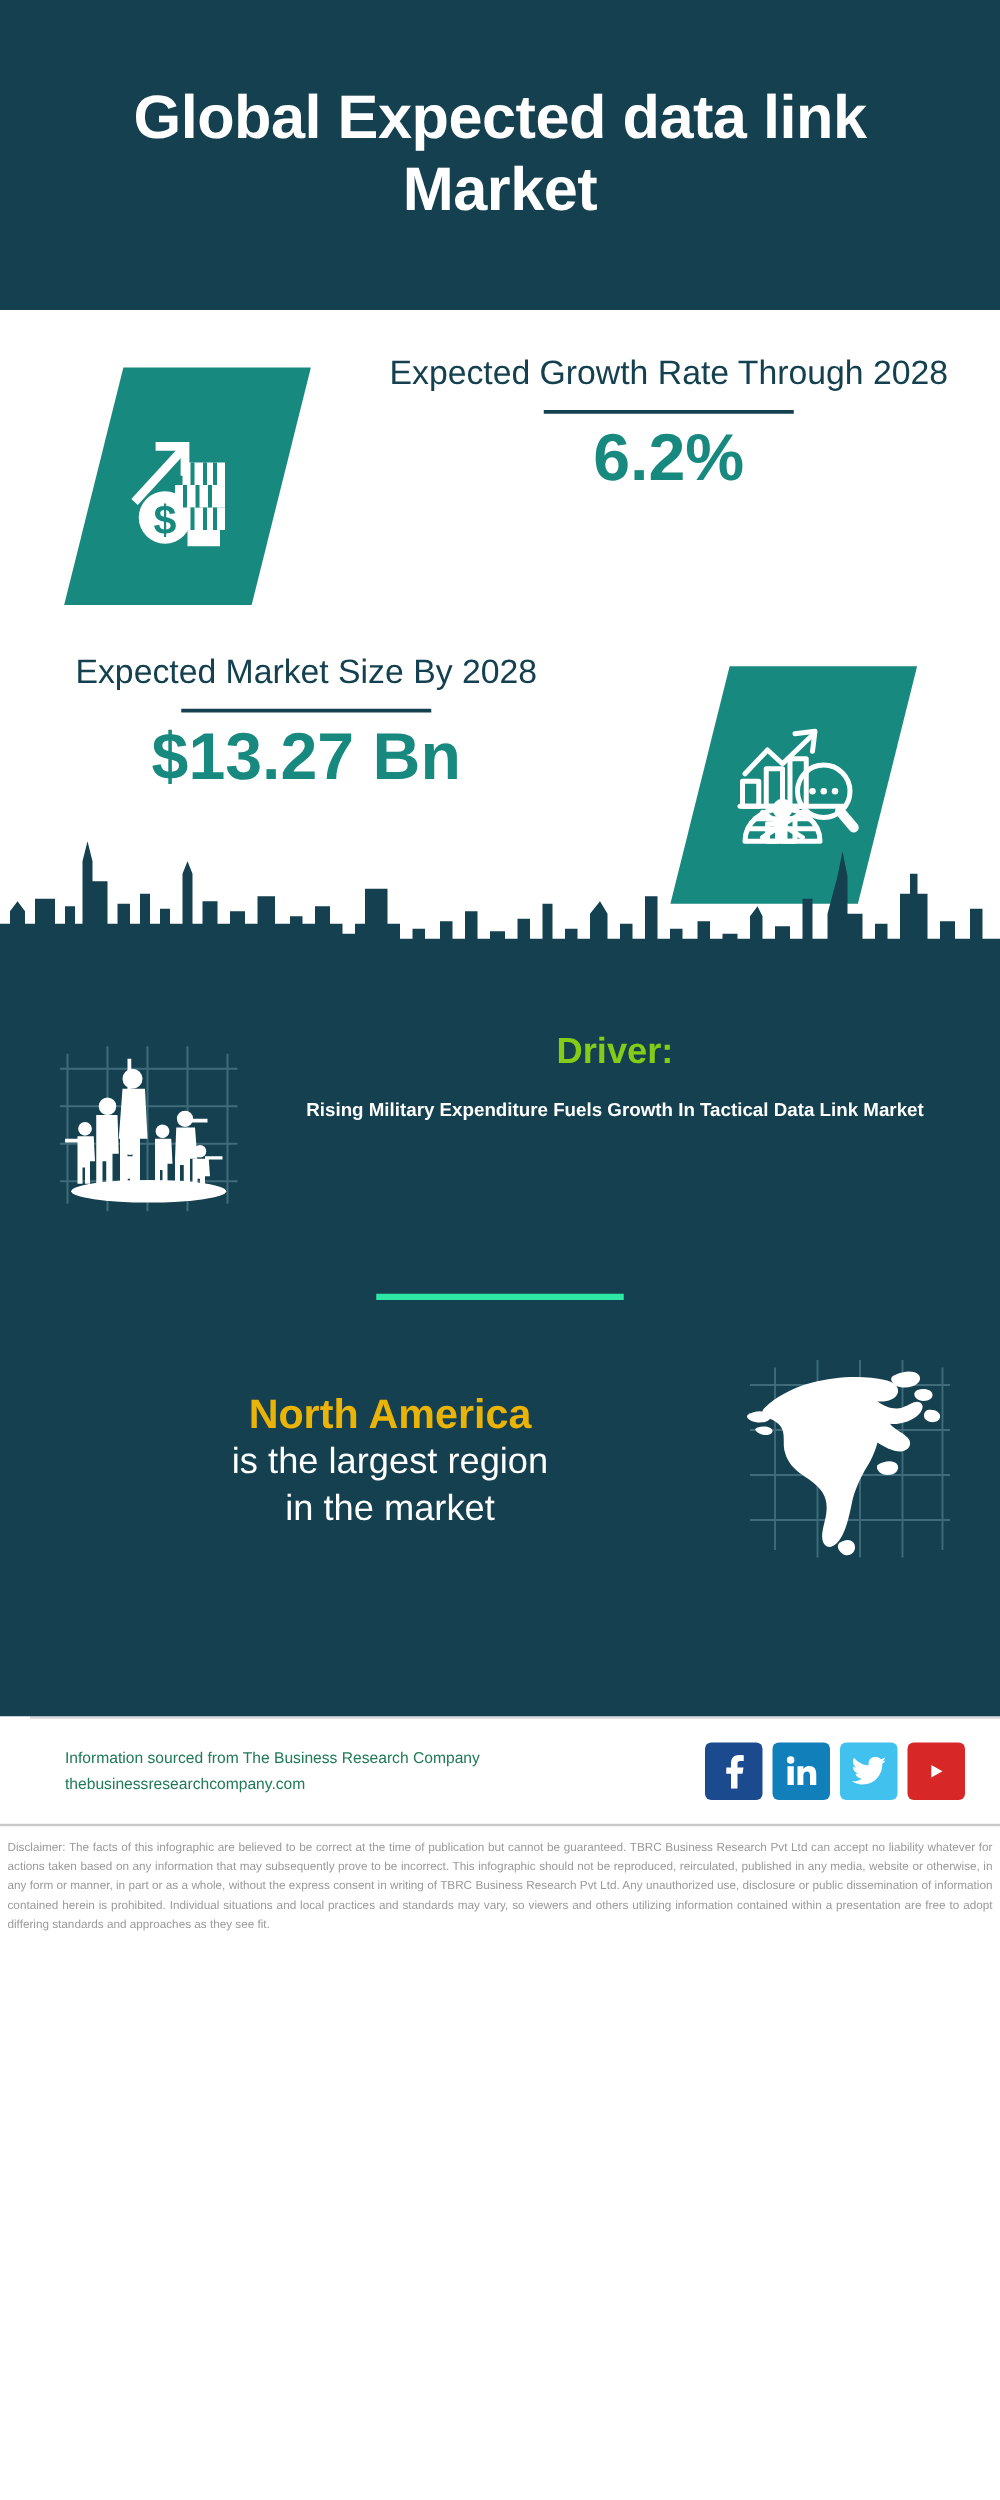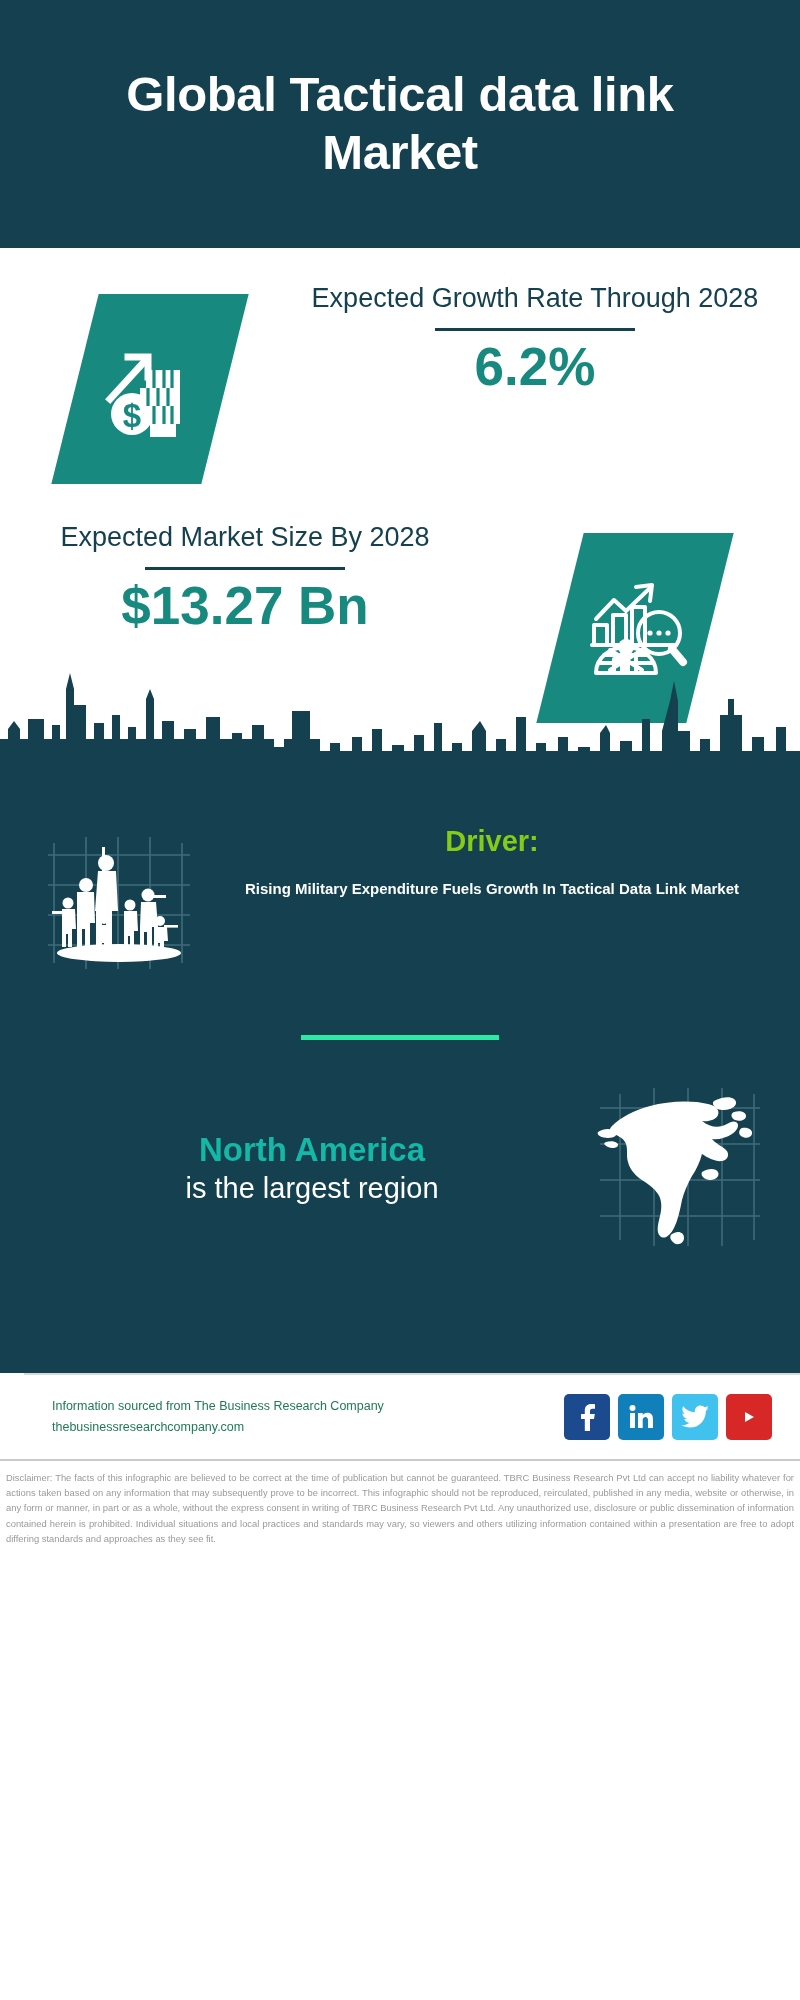--- a/index.html
+++ b/index.html
@@ -70,21 +70,21 @@
   .driver-row { display:flex; align-items:flex-start; padding:46px 24px 0 24px; }
   .driver-icon { width:190px; display:flex; justify-content:center; padding-top:8px; }
   .driver-text { flex:1; text-align:center; padding:0 10px 0 4px; }
   .driver-title { color:#84cc16; font-size:29px; font-weight:bold; margin-bottom:20px; }
   .driver-body { color:#ffffff; font-size:15px; font-weight:bold; line-height:1.42; }
 
   .mid-rule { width:198px; height:5px; background:#2ee8a5; margin:62px auto 0; }
 
   .region-row { display:flex; align-items:center; padding:48px 22px 0 22px; }
   .region-text { flex:1; text-align:center; padding-left:24px; }
-  .region-name { color:#14b8a6; font-size:33px; font-weight:bold; line-height:1.25; }
+  .region-name { color:#eab308; font-size:33px; font-weight:bold; line-height:1.25; }
   .region-sub { color:#ffffff; font-size:29px; line-height:1.3; font-weight:normal; }
   .region-map { width:200px; display:flex; justify-content:center; }
 
   
   .source {
     height:86px; background:#ffffff; border-top:2px solid #d8d8d8;
     display:flex; align-items:center; padding:0 28px;margin-left:24px;
   }
   .source-text { flex:1; color:#1f7a55; font-size:12.5px; line-height:1.65; }
   .socials { display:flex; gap:8px; align-items:center; }
@@ -103,21 +103,21 @@
     line-height:1.62;
     text-align:justify;
   }
 </style>
 </head>
 <body>
 
 <div class="page">
 
   <div class="header">
-    <h1>Global Tactical data link Market</h1>
+    <h1>Global Expected data link Market</h1>
   </div>
 
   <div class="stats">
 
     <div class="stat1">
       <div class="icon-wrap">
         <div class="para">
           <svg width="104" height="104" viewBox="0 0 104 104">
             <g fill="none" stroke="#ffffff" stroke-width="7" stroke-linecap="square">
               <path d="M12 62 L46 25"></path>
@@ -251,20 +251,21 @@
         <div class="driver-body">Rising Military Expenditure Fuels Growth In Tactical Data Link Market</div>
       </div>
     </div>
 
     <div class="mid-rule"></div>
 
     <div class="region-row">
       <div class="region-text">
         <div class="region-name">North America</div>
         <div class="region-sub">is the largest region</div>
+        <div class="region-sub">in the market</div>
       </div>
       <div class="region-map">
         <svg width="165" height="160" viewBox="0 0 165 160">
           <g stroke="#3f6b7a" stroke-width="1.5">
             <line x1="24" y1="6" x2="24" y2="152"></line>
             <line x1="58" y1="0" x2="58" y2="158"></line>
             <line x1="92" y1="0" x2="92" y2="158"></line>
             <line x1="126" y1="0" x2="126" y2="158"></line>
             <line x1="158" y1="6" x2="158" y2="152"></line>
             <line x1="4" y1="20" x2="164" y2="20"></line>

